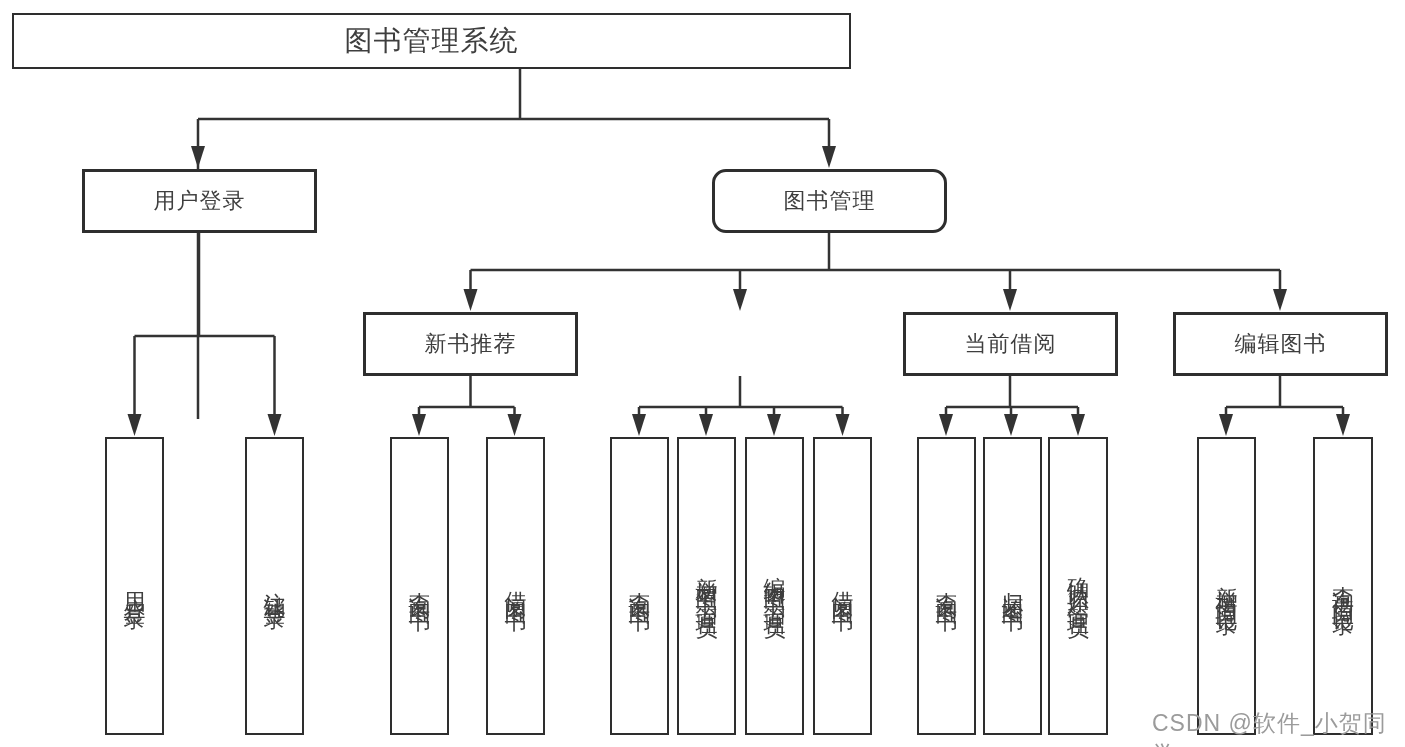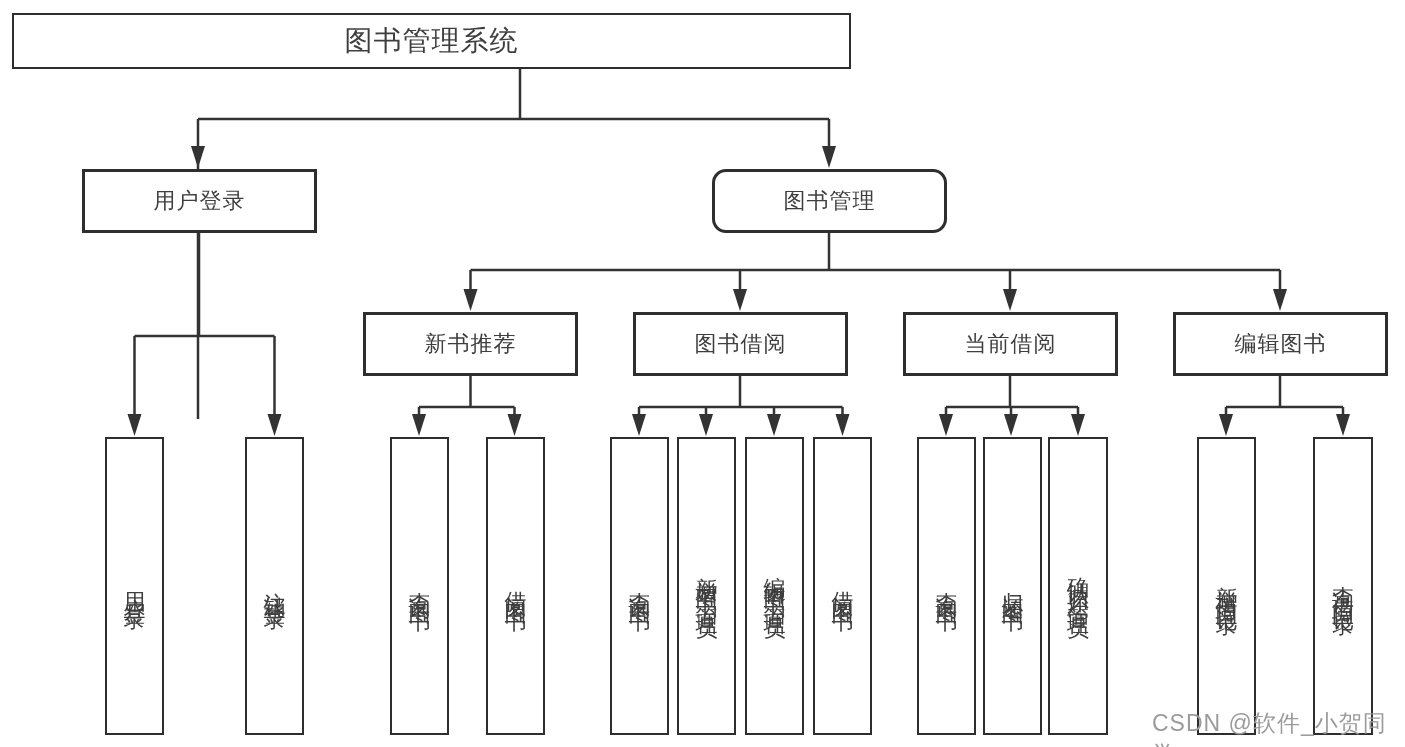--- a/index.html
+++ b/index.html
@@ -89,21 +89,20 @@
     <polygon class="head" points="1226,436 1219,414 1233,414"></polygon>
     <polygon class="head" points="1343,436 1336,414 1350,414"></polygon>
   </svg>
 
   <div class="box root">图书管理系统</div>
 
   <div class="box lvl2" style="left:82px;">用户登录</div>
   <div class="box lvl2" style="left:712px;border-radius:14px;">图书管理</div>
 
   <div class="box lvl3" style="left:363px;">新书推荐</div>
-  <div class="box lvl3" style="left:633px;">图书借阅</div>
   <div class="box lvl3" style="left:903px;text-align:center;">当前借阅</div>
   <div class="box lvl3" style="left:1173px;">编辑图书</div>
 
   <div class="box leaf" style="left:105px;">用户登录</div>
   <div class="box leaf" style="left:245px;">注销登录</div>
 
   <div class="box leaf" style="left:390px;">查询图书</div>
   <div class="box leaf" style="left:486px;">借阅图书</div>
 
   <div class="box leaf" style="left:610px;">查询图书</div>

